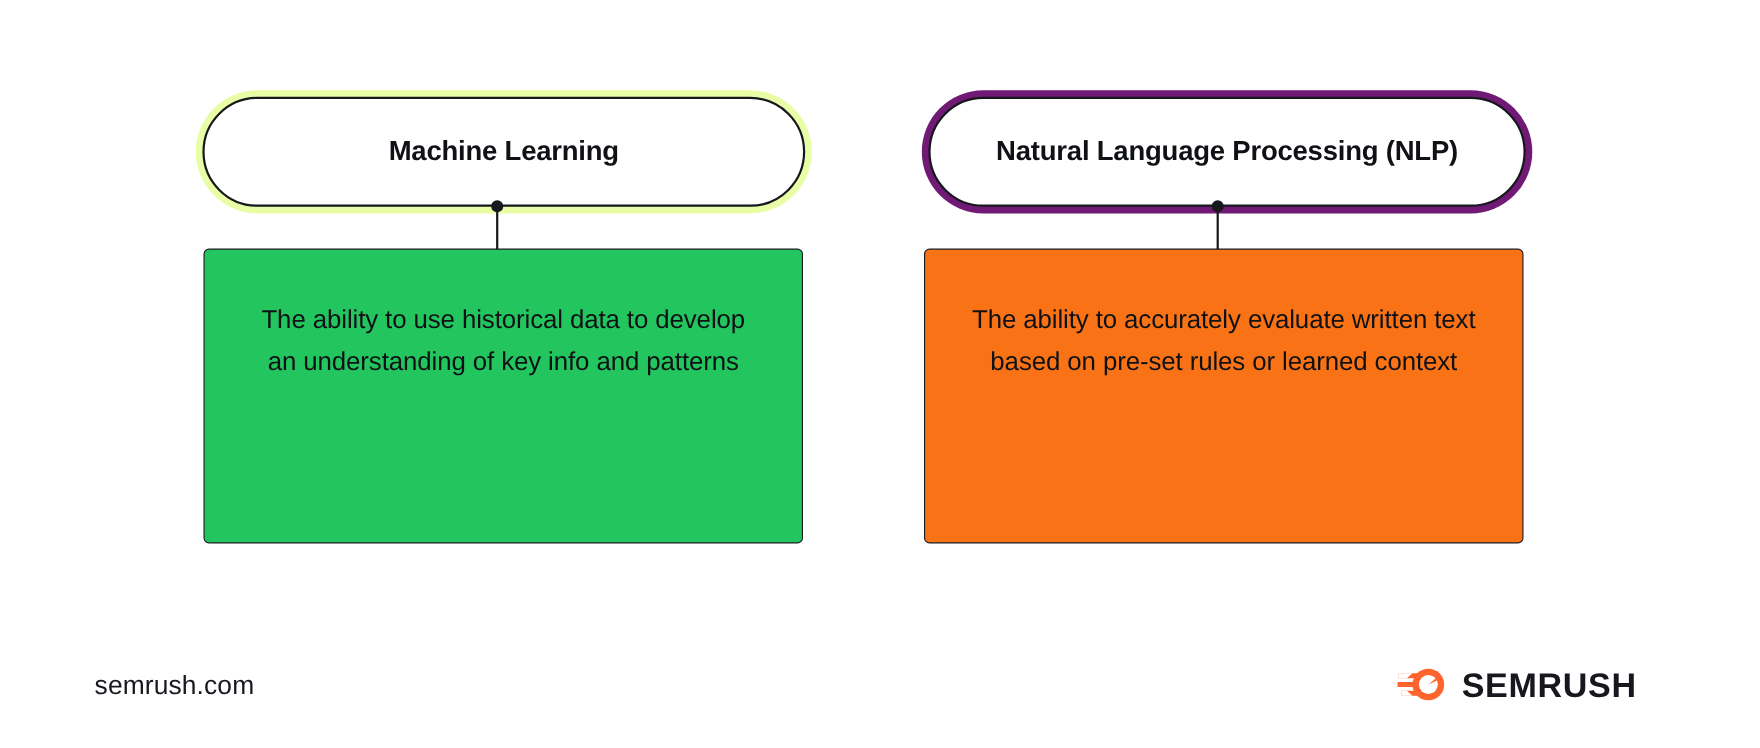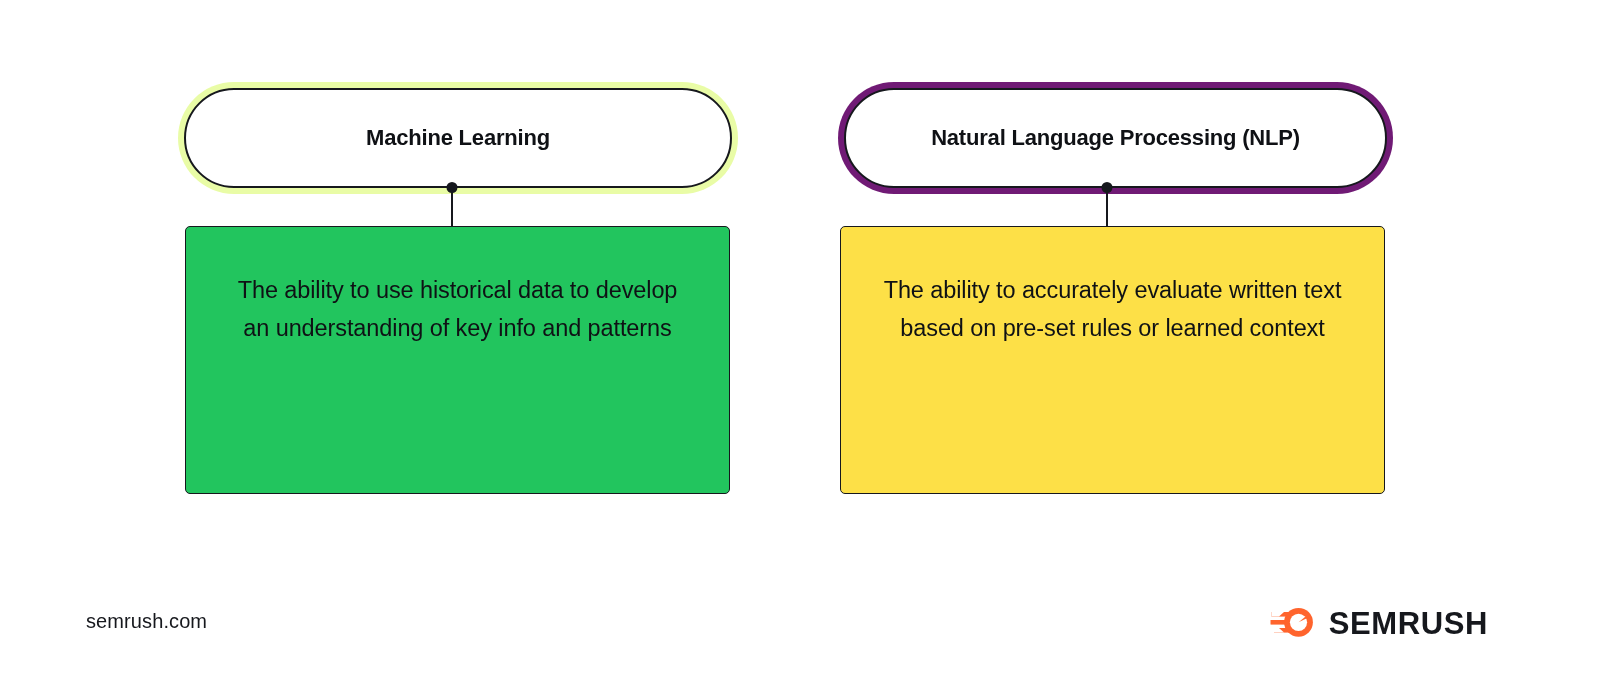--- a/index.html
+++ b/index.html
@@ -53,21 +53,21 @@
     bottom: 6px;
     background: #ffffff;
     border: 2px solid #16181d;
     border-radius: 50px;
     display: flex;
     align-items: center;
     justify-content: center;
     box-sizing: border-box;
   }
   .pill-label {
-    font-size: 22px;
+    font-size: 25px;
     font-weight: 700;
     letter-spacing: -0.2px;
     color: #0f1115;
     line-height: 1.1;
     text-align: center;
     white-space: nowrap;
   }
 
   
   .connector {
@@ -106,38 +106,38 @@
     top: 226px;
     left: 45px;
     width: 545px;
     height: 268px;
     border: 1.5px solid #16181d;
     border-radius: 5px;
     box-sizing: border-box;
     padding: 44px 38px 0 38px;
   }
   .col-left  .card { background: #22c55e; }
-  .col-right .card { background: #fde047; left: 45px; width: 545px; }
+  .col-right .card { background: #f97316; left: 45px; width: 545px; }
 
   .card-text {
     font-size: 23.5px;
     line-height: 1.62;
     font-weight: 400;
     letter-spacing: -0.1px;
     color: #0f1115;
     text-align: center;
     white-space: pre-line;
   }
 
   
   .footer-url {
     position: absolute;
     left: 86px;
     top: 610px;
-    font-size: 20px;
+    font-size: 24px;
     color: #16181d;
     letter-spacing: 0.1px;
   }
 
   .brand {
     position: absolute;
     right: 112px;
     top: 606px;
     display: flex;
     align-items: center;

